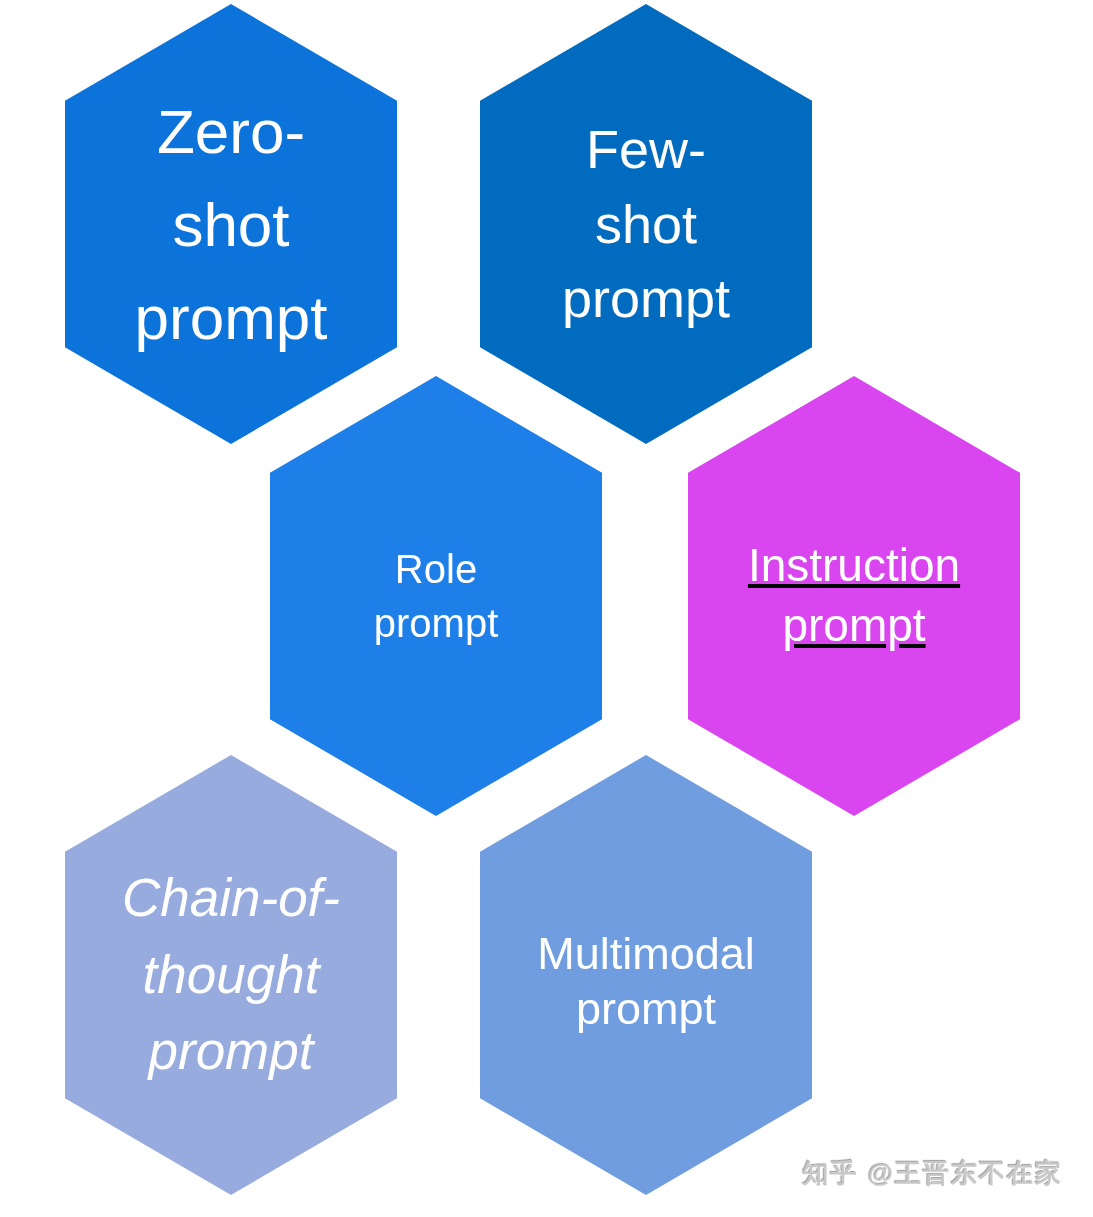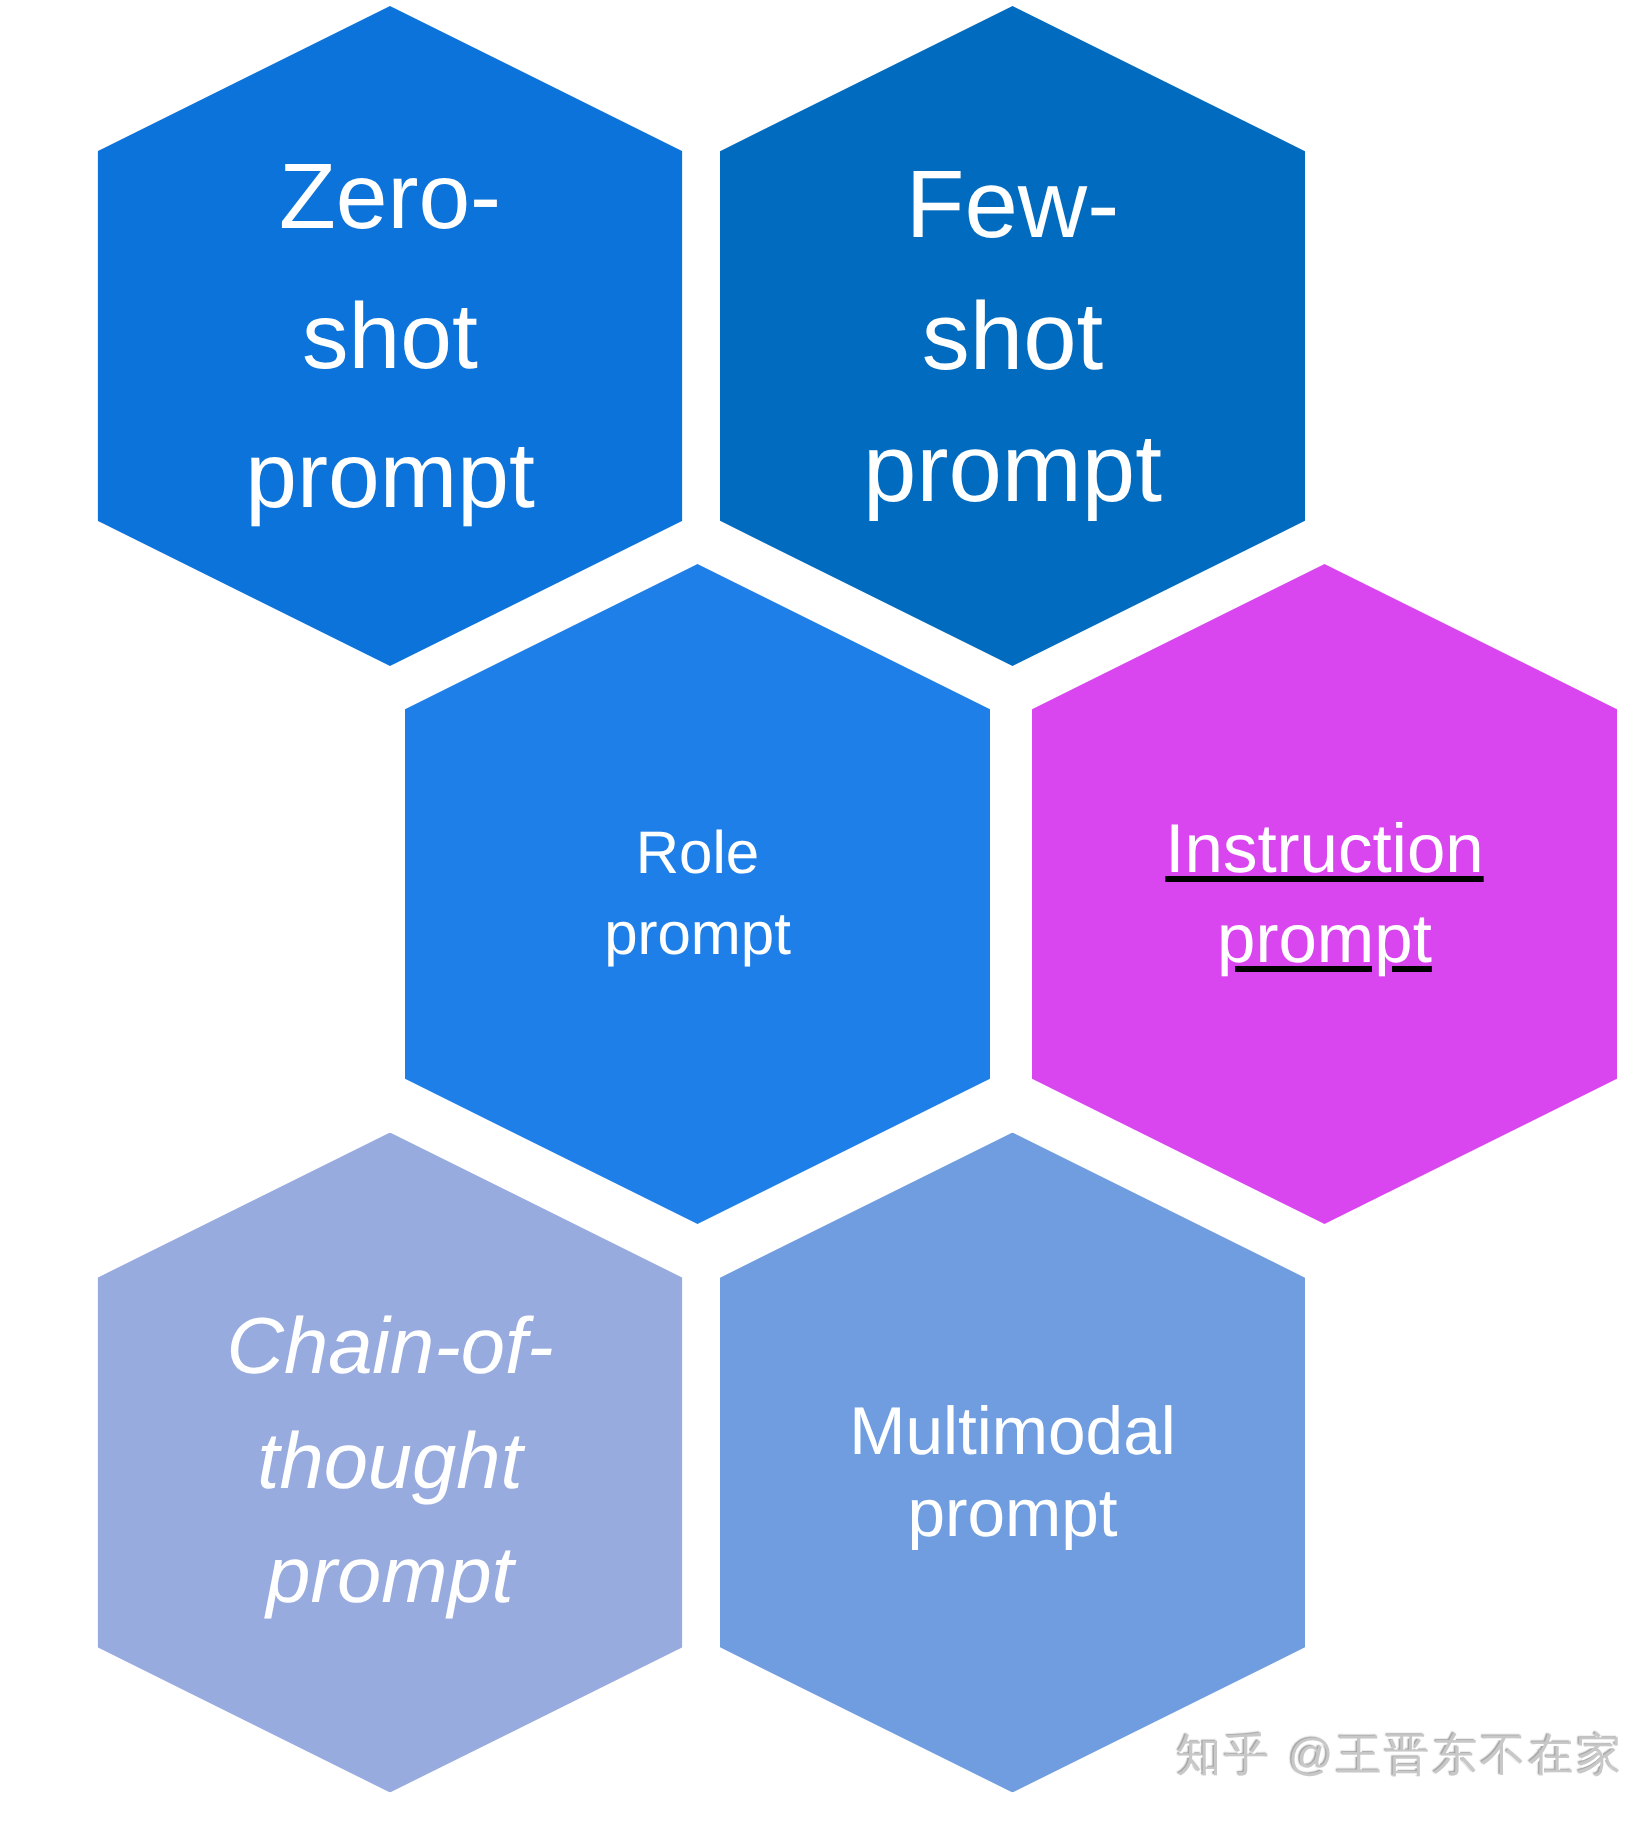--- a/index.html
+++ b/index.html
@@ -10,21 +10,21 @@
   }
   .canvas {
     position: relative;
     width: 1093px;
     height: 1217px;
     background: #ffffff;
     overflow: hidden;
   }
   .hex {
     position: absolute;
-    width: 390px;
+    width: 332px;
     height: 440px;
     clip-path: polygon(50% 0%, 100% 22%, 100% 78%, 50% 100%, 0% 78%, 0% 22%);
     display: flex;
     align-items: center;
     justify-content: center;
   }
   .hex-label {
     color: #ffffff;
     text-align: center;
     white-space: pre-line;
@@ -32,34 +32,35 @@
   }
   
   .hex-zero         { left: 65px;  top: 4px;   }
   .hex-few          { left: 480px; top: 4px;   }
   .hex-role         { left: 270px; top: 376px; }
   .hex-instruction  { left: 688px; top: 376px; }
   .hex-chain        { left: 65px;  top: 755px; font-style: italic; }
   .hex-multimodal   { left: 480px; top: 755px; }
   
   .hex-zero        .hex-label { font-size: 62px; line-height: 1.5;  }
-  .hex-few         .hex-label { font-size: 64px; line-height: 1.38; }
+  .hex-few         .hex-label { font-size: 54px; line-height: 1.38; }
   .hex-role        .hex-label { font-size: 40px; line-height: 1.35; }
   .hex-instruction .hex-label { font-size: 46px; line-height: 1.3;  }
   .hex-chain       .hex-label { font-size: 53px; line-height: 1.45; }
   .hex-multimodal  .hex-label { font-size: 45px; line-height: 1.22; margin-top: 13px; }
 
   .watermark {
     position: absolute;
-    right: 10px;
+    right: 30px;
     bottom: 26px;
-    font-size: 30px;
+    font-size: 26px;
     letter-spacing: 2px;
     text-shadow: 1px 1px 0 #ffffff, -1px -1px 1px #9f9f9f;
     z-index: 10;
+    font-weight: bold;
   }
 </style>
 </head>
 <body>
 
 <div class="canvas">
 
   <div class="hex hex-zero" style="background-color: rgb(11, 115, 218);">
     <span class="hex-label">Zero-
 shot

